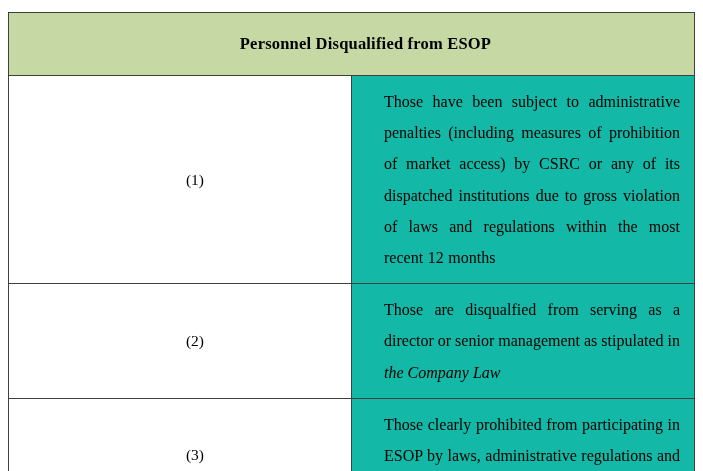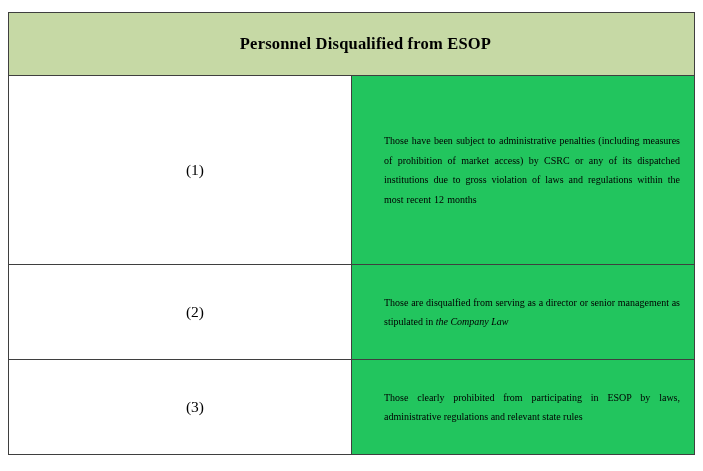--- a/index.html
+++ b/index.html
@@ -44,22 +44,22 @@
   }
   .num-cell {
     width: 70px;
     background: #ffffff;
     text-align: center;
     font-size: 15.5px;
     vertical-align: middle;
     padding: 4px 2px;
   }
   .text-cell {
-    background: #22c55e;
-    font-size: 10px;
+    background: #14b8a6;
+    font-size: 16px;
     line-height: 1.95;
     padding: 10px 14px 10px 14px;
     text-align: justify;
     text-justify: inter-word;
     hyphens: none;
   }
   .row-1 .text-cell { height: 168px; }
   .row-2 .text-cell { height: 74px; }
   .row-3 .text-cell { height: 74px; }
   .row-1 .num-cell,

